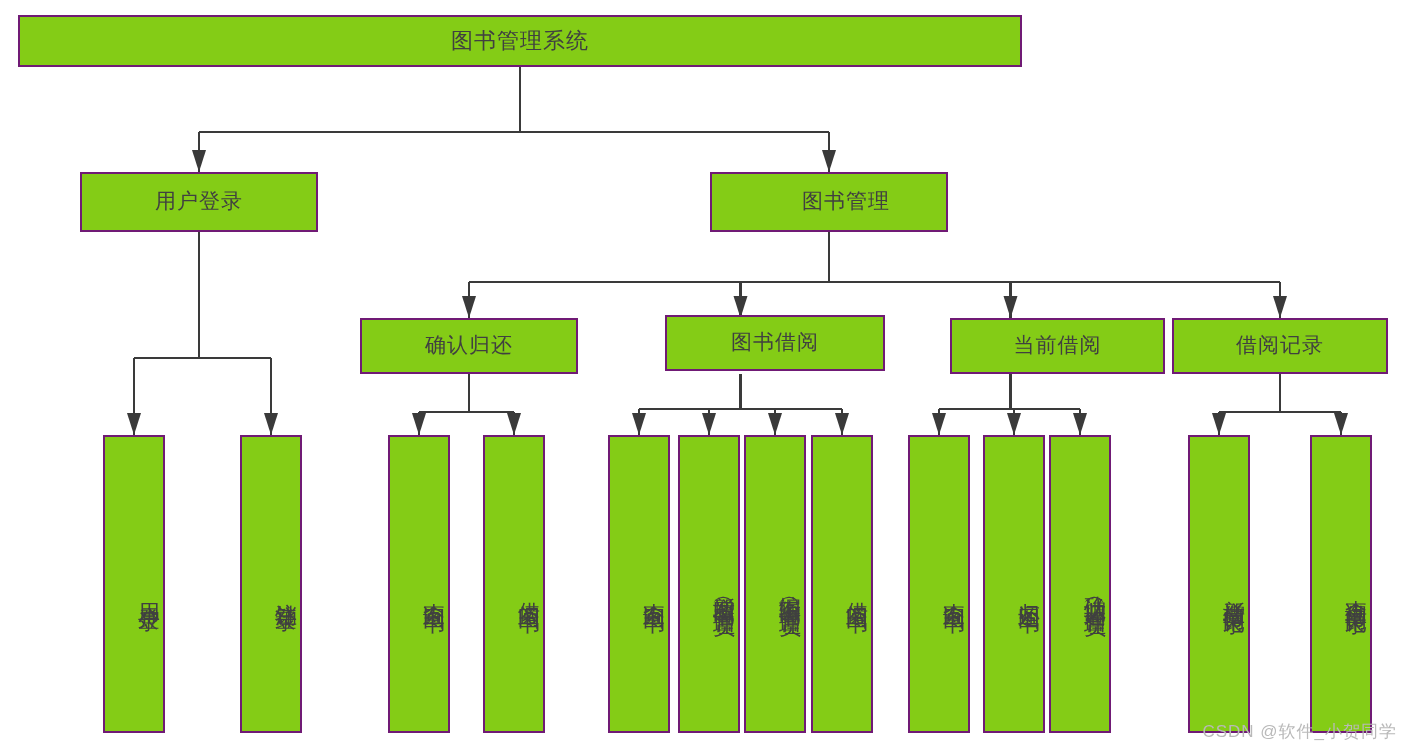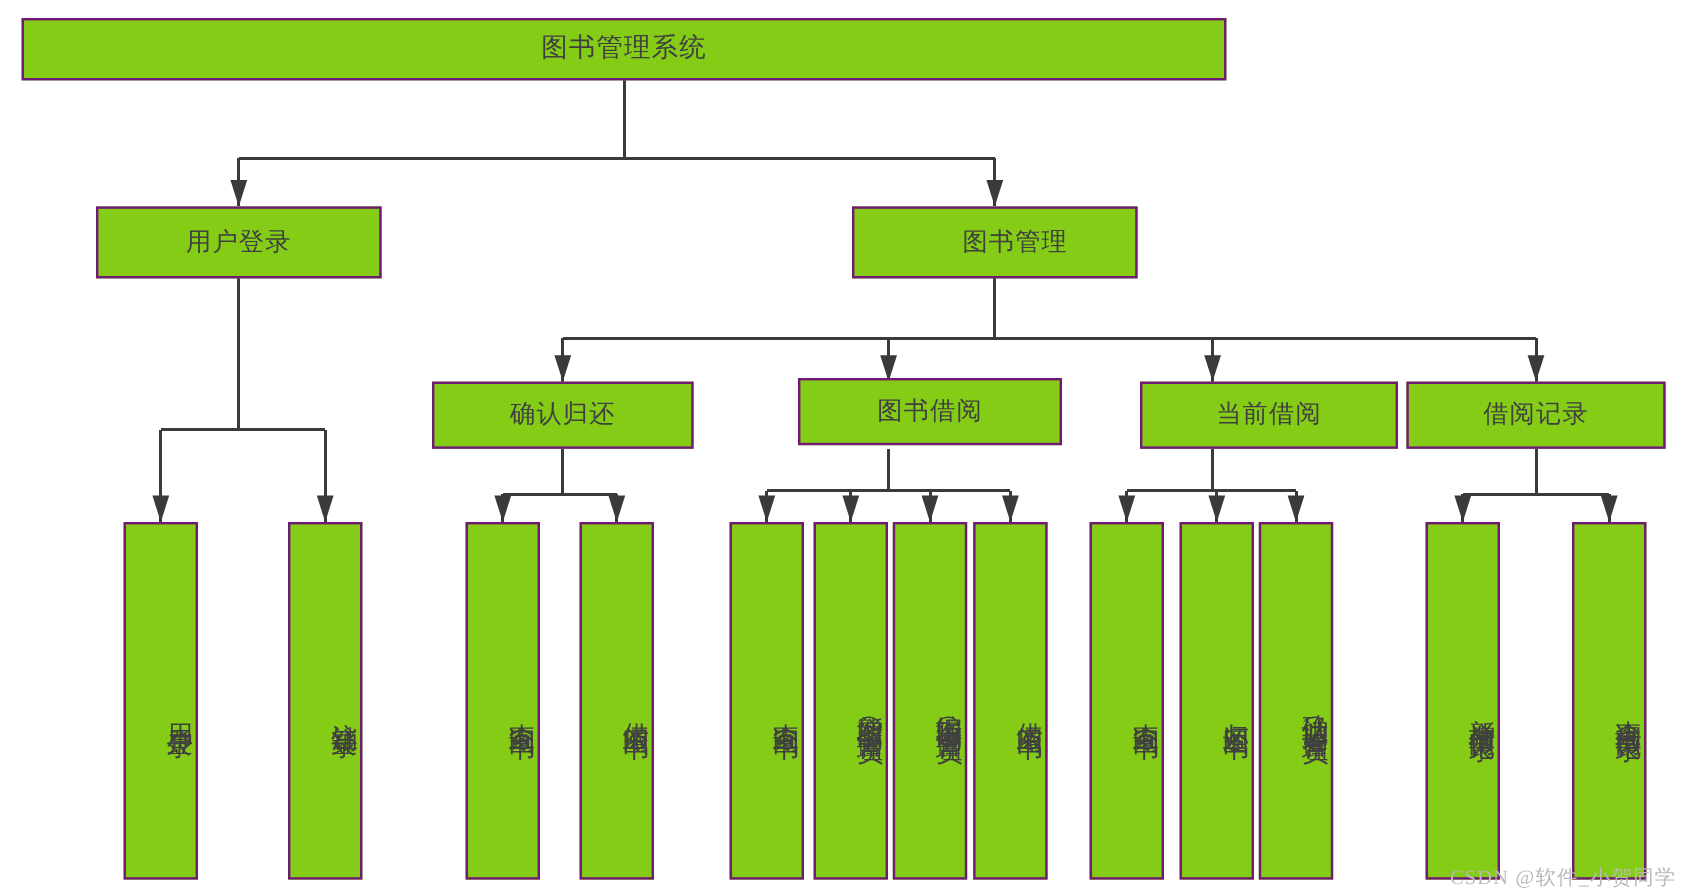--- a/index.html
+++ b/index.html
@@ -48,21 +48,21 @@
   }
   .node.root{ font-size:22px; }
   #watermark{
     position:absolute;
     right:8px;bottom:4px;
     font-size:17px;
     color:#b9b9b9;
     letter-spacing:1px;
     z-index:3;
     white-space:nowrap;
-    font-family:Liberation Serif, serif;
+    font-family:Liberation Sans, sans-serif;
   }
 </style>
 </head>
 <body>
 
 <div id="diagram">
 
   <svg id="wires" viewBox="0 0 1405 747">
       <line x1="520" y1="67" x2="520" y2="132" stroke="#3a3a3a" stroke-width="2.5" shape-rendering="crispEdges"></line>
       <line x1="199" y1="132" x2="829" y2="132" stroke="#3a3a3a" stroke-width="2.5" shape-rendering="crispEdges"></line>

